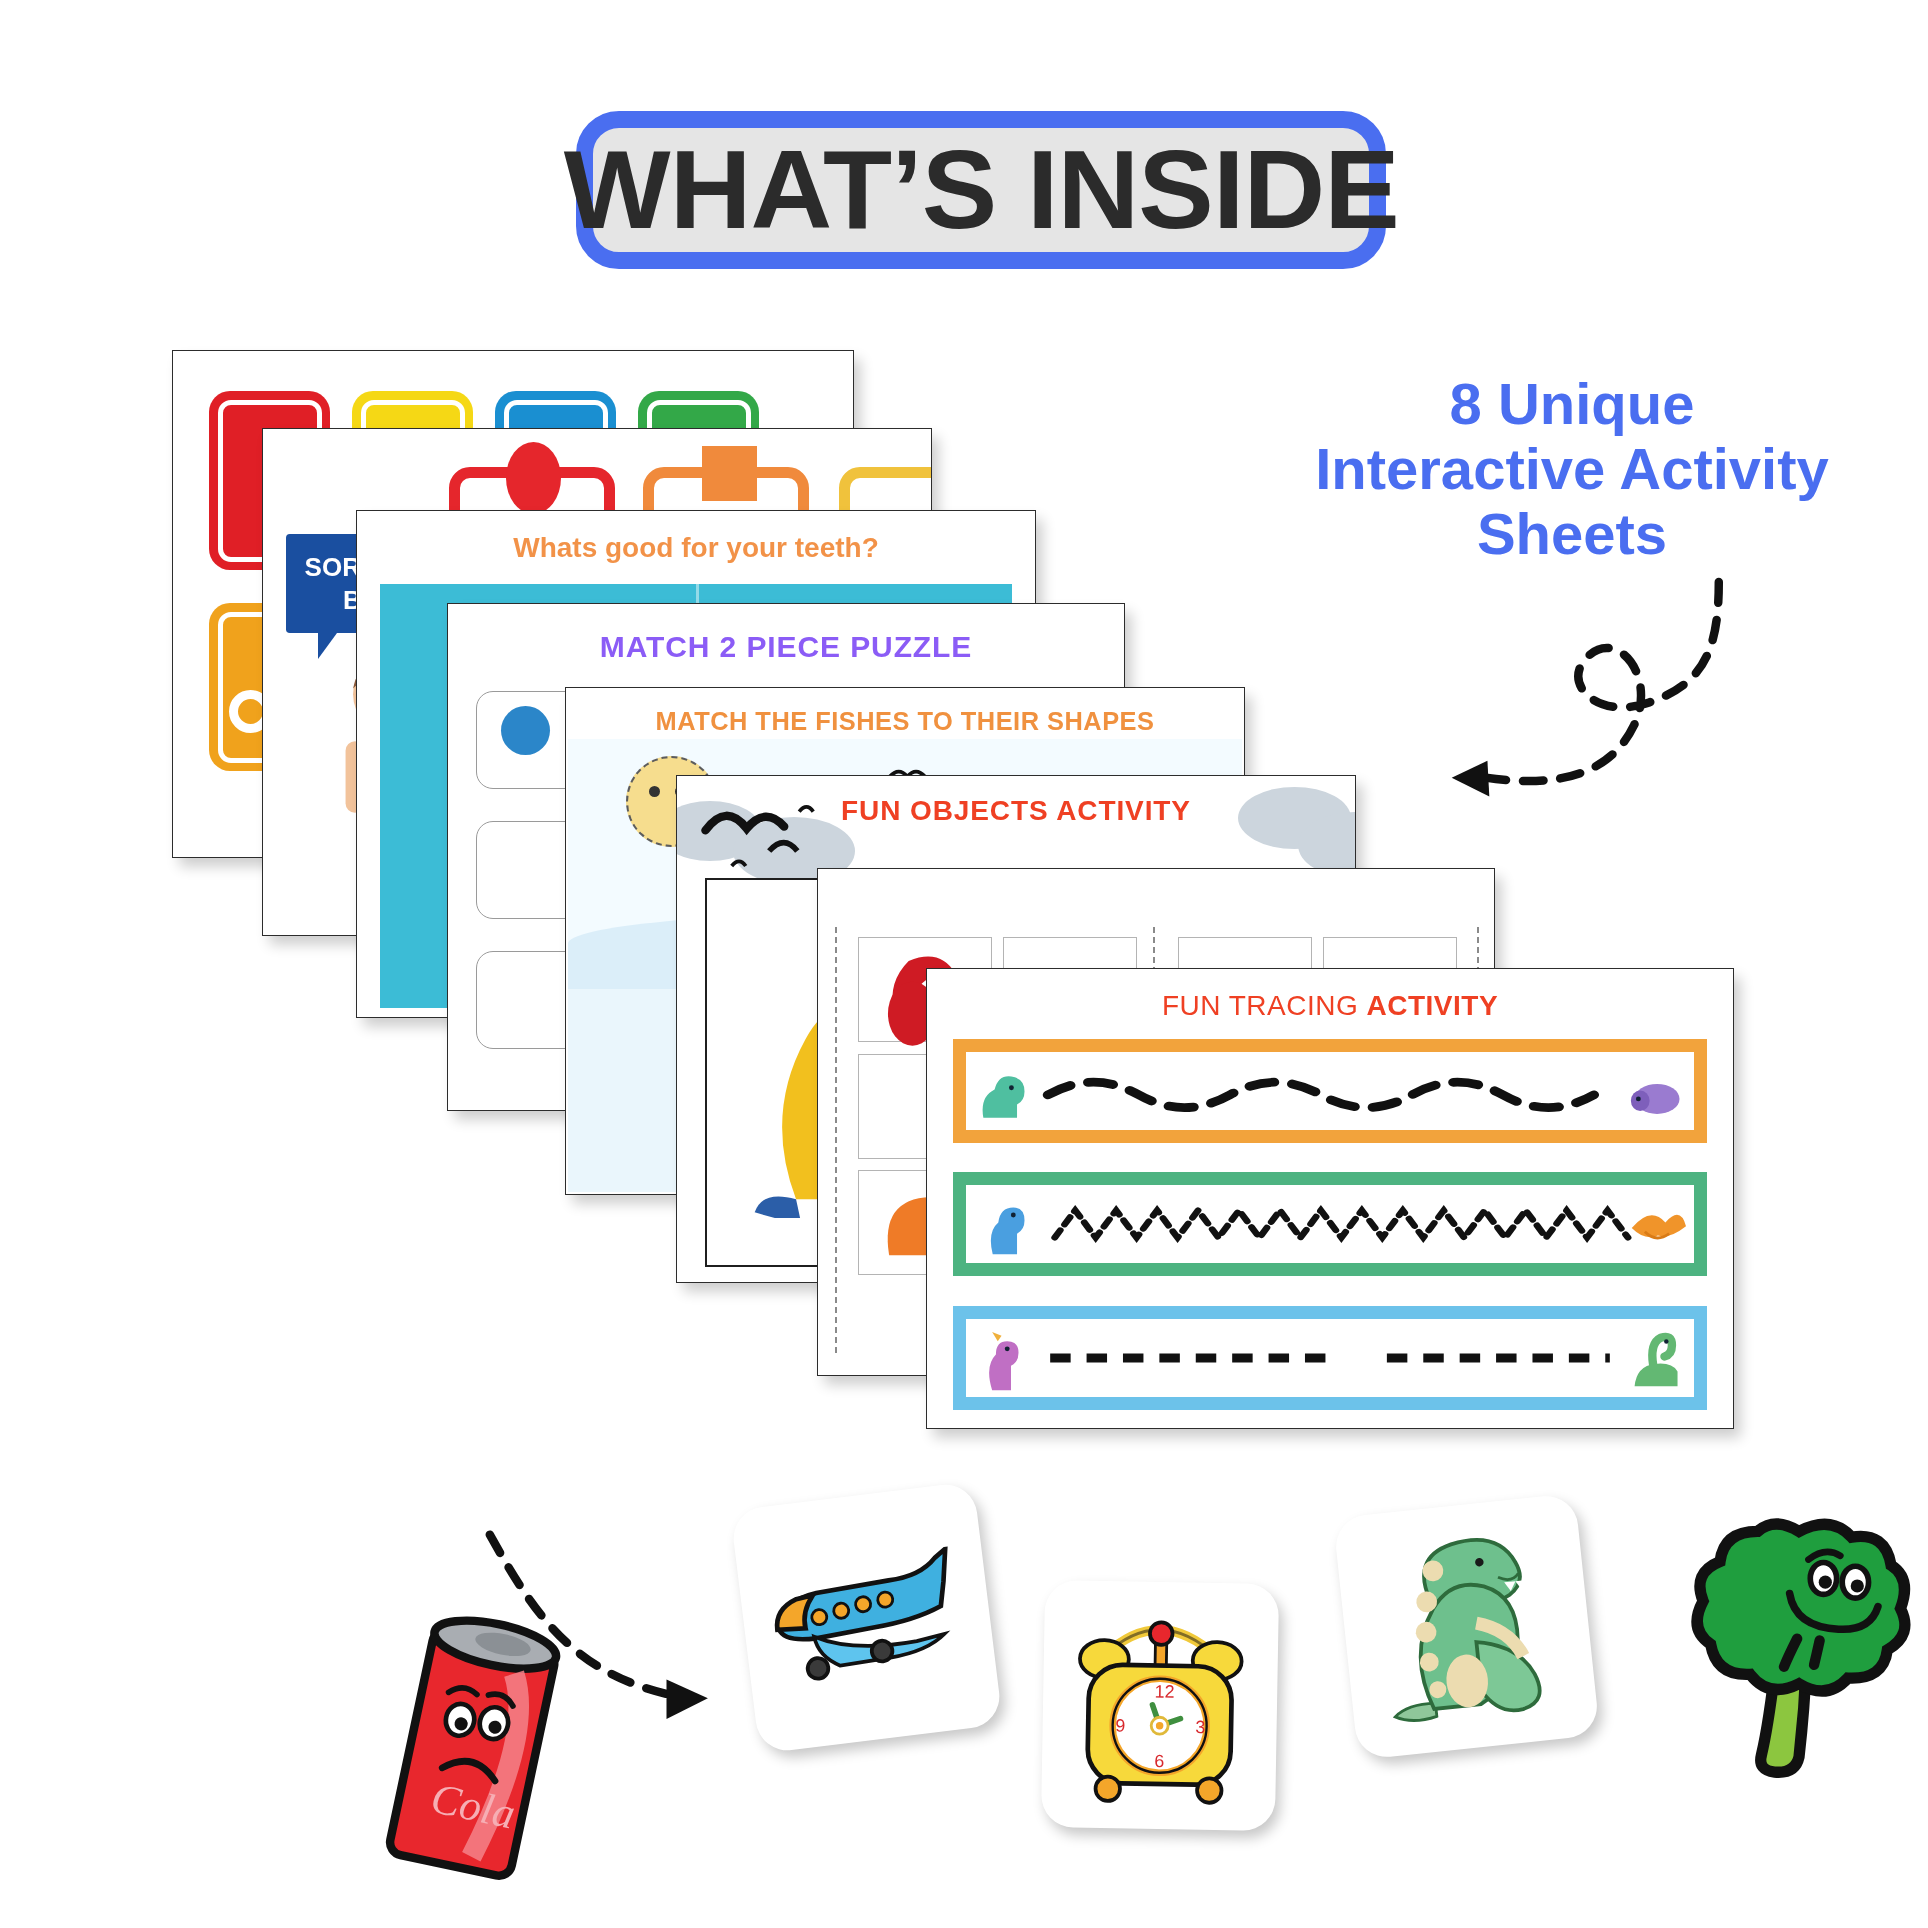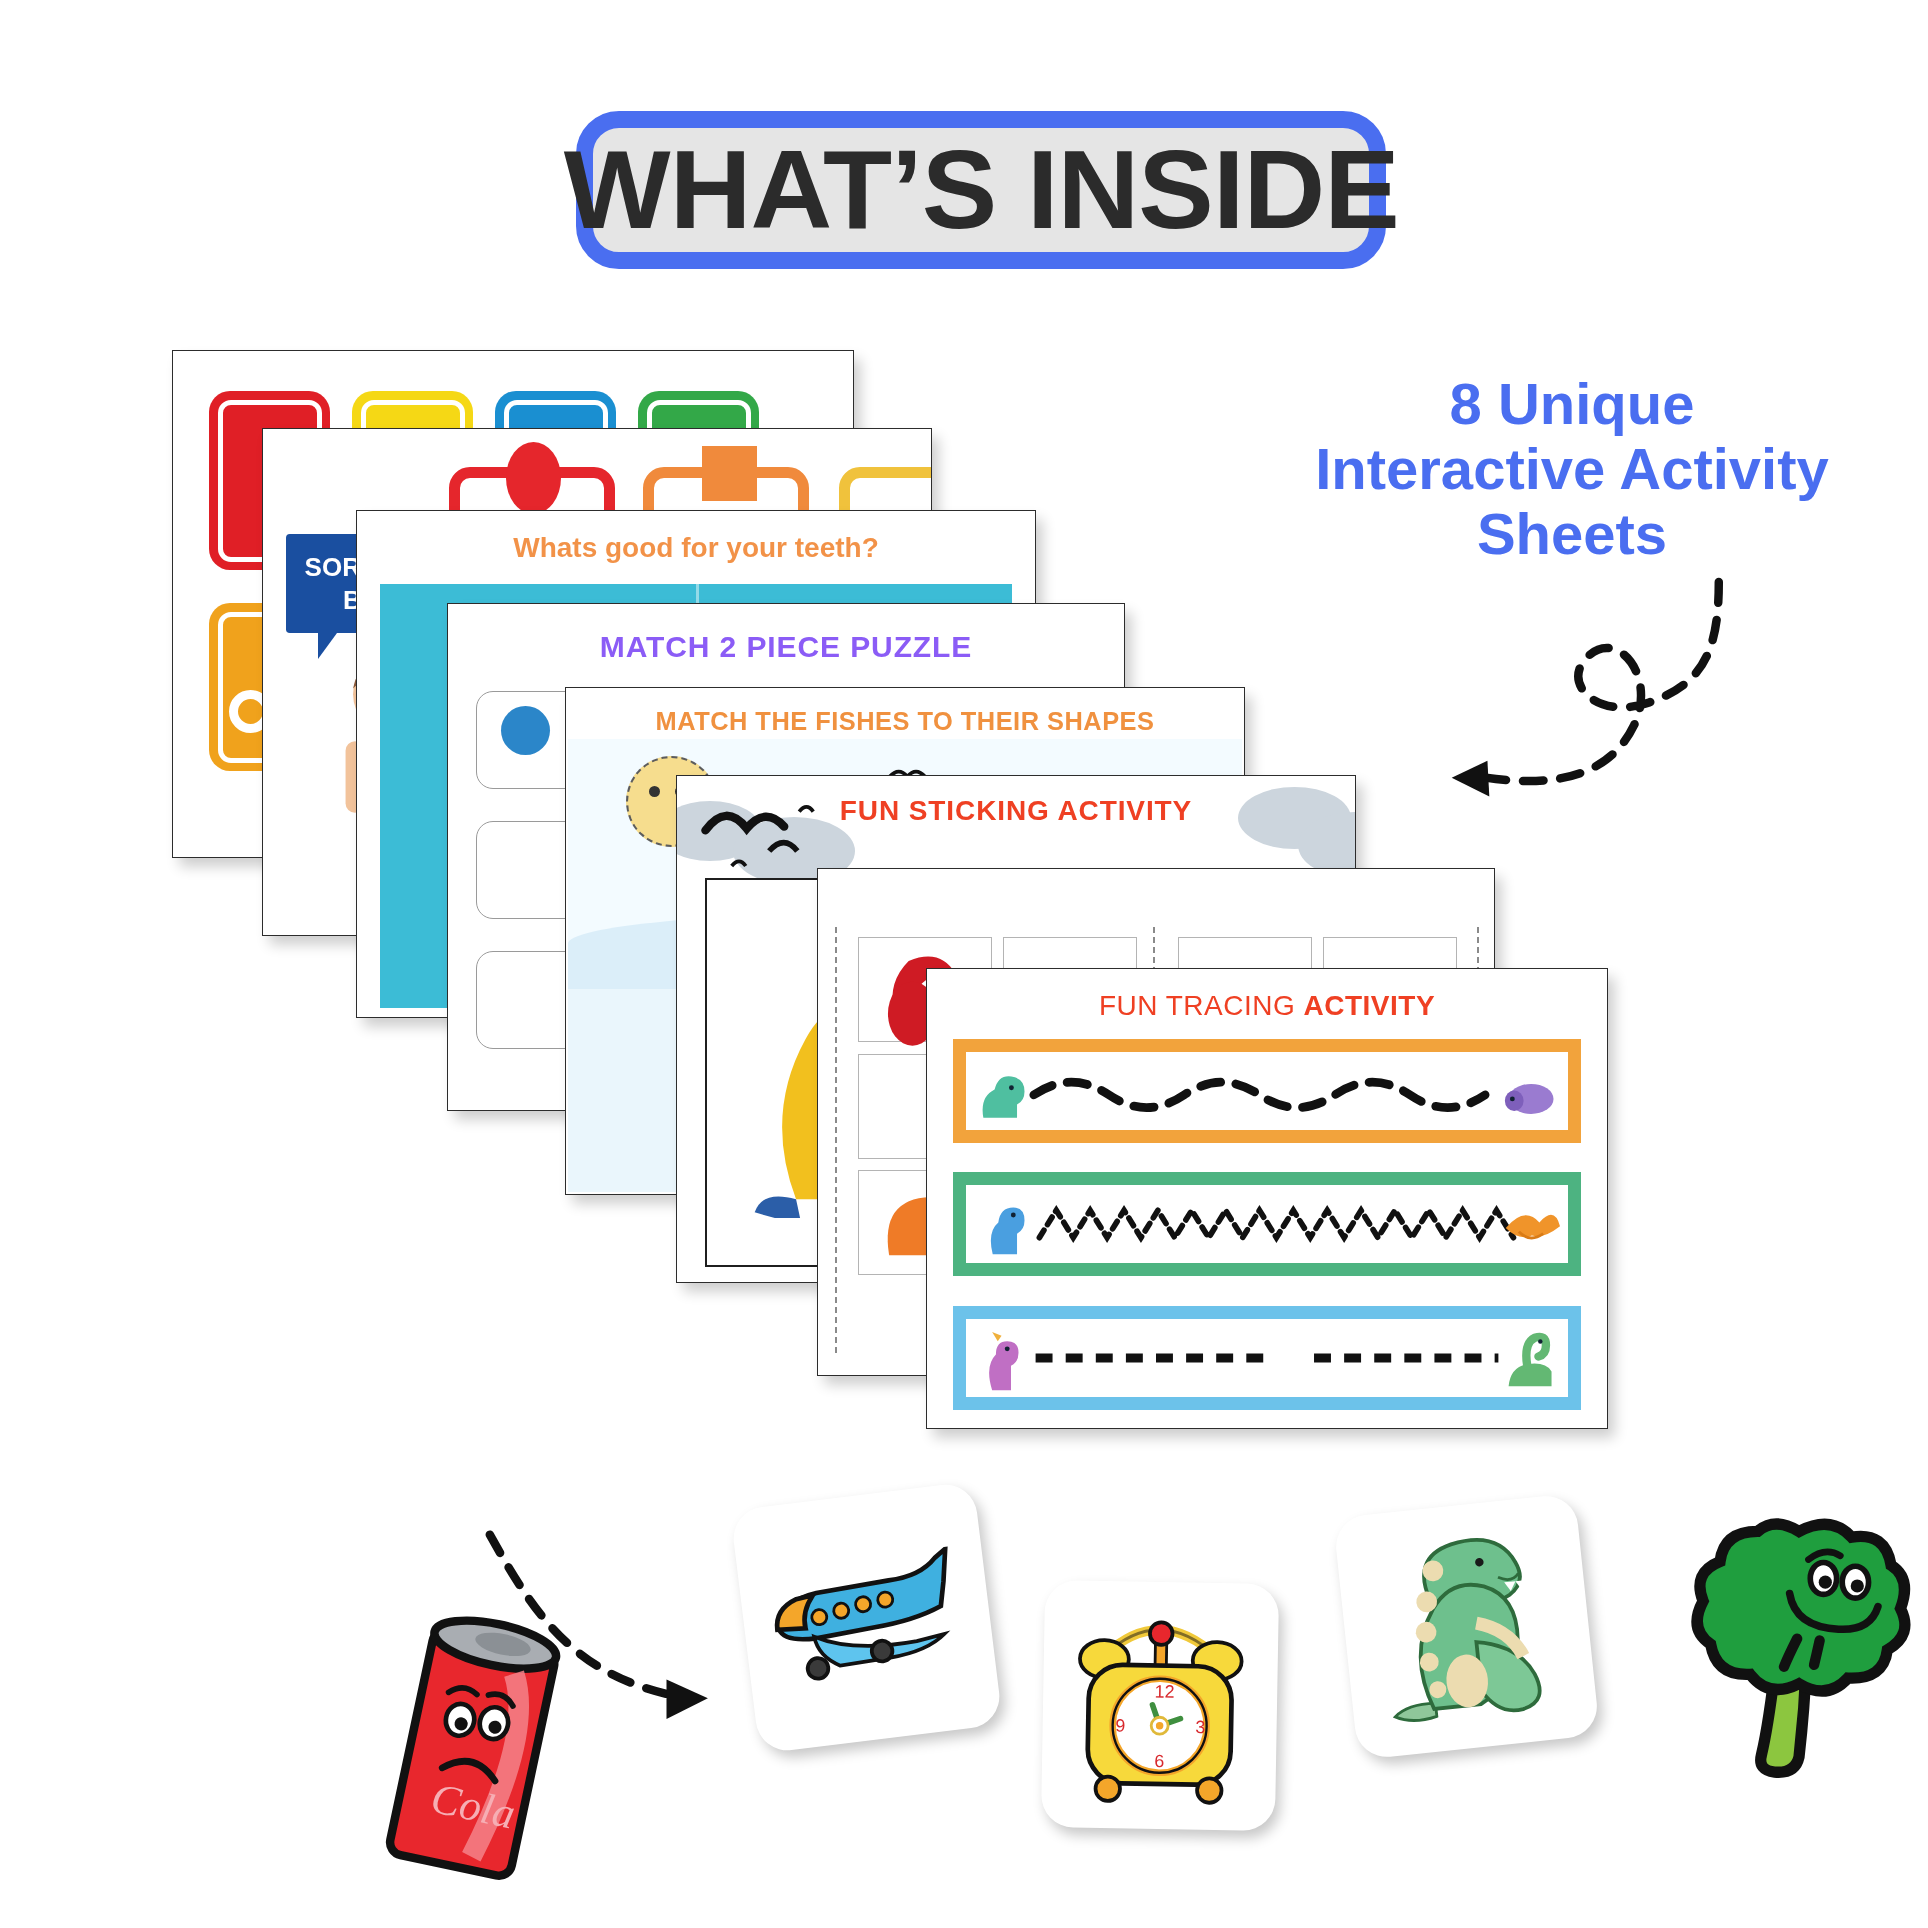--- a/index.html
+++ b/index.html
@@ -79,21 +79,21 @@
   
   #sheet-6{left:676px;top:775px;width:680px;height:508px;}
   .cloud{position:absolute;background:#ccd5dd;border-radius:50%;}
 
   
   #sheet-7{left:817px;top:868px;width:678px;height:508px;}
   .shadow-cell{position:absolute;border:1.9px solid #b4b4b4;background:#fff;box-sizing:border-box;}
   .dashline{position:absolute;border-left:2.8px dashed #8a8a8a;}
 
   
-  #sheet-8{left:926px;top:968px;width:682px;height:461px;}
+  #sheet-8{left:926px;top:968px;width:808px;height:461px;}
   .trace-row{position:absolute;left:26px;right:26px;border:1.9px solid #2c2c2c;box-sizing:border-box;}
 
   
   .piece{
     position:absolute;background:#ffffff;border-radius:32px;
     box-shadow:4.7px 7.5px 13px rgba(0,0,0,.22);
   }
   #piece-plane{left:744px;top:1495px;width:245px;height:245px;transform:rotate(-7deg);}
   #piece-clock{left:1043px;top:1582px;width:234px;height:247px;transform:rotate(1deg);}
   #piece-dino{left:1345px;top:1505px;width:243px;height:243px;transform:rotate(-6deg);}
@@ -191,21 +191,21 @@
       <path d="M70 54 q8 -9 15 0 q7 -9 15 0" stroke="#111" stroke-width="4" fill="none"></path>
     </svg>
     <svg style="position:absolute;left:237px;top:282px;" width="207" height="188" viewBox="0 0 220 200">
       <path d="M10 120 L70 60 L130 120 L70 180 Z" fill="#f2b01e"></path>
       <path d="M120 60 q50 -20 80 30 q-30 50 -80 30 z" fill="#e03a2f"></path>
       <path d="M20 40 q30 -24 56 0 q-26 26 -56 0z" fill="#2f6fc0"></path>
     </svg>
   </div>
 
   <div class="sheet" id="sheet-6">
-    <div class="sheet-title" style="top:19px;font-size:28px;letter-spacing:0.9px;color:#ef4023;">FUN STICKING ACTIVITY</div>
+    <div class="sheet-title" style="top:19px;font-size:28px;letter-spacing:0.9px;color:#ef4023;">FUN OBJECTS ACTIVITY</div>
     <div class="cloud" style="left:-19px;top:24.5px;width:104px;height:60px;"></div>
     <div class="cloud" style="left:56px;top:41px;width:122px;height:68px;"></div>
     <div class="cloud" style="left:561px;top:11.3px;width:113px;height:62px;"></div>
     <div class="cloud" style="left:621px;top:36px;width:113px;height:66px;"></div>
     <svg style="position:absolute;left:15px;top:15px;" width="160" height="90" viewBox="0 0 170 96">
       <path d="M14 42 q22 -30 44 -2 q20 -24 40 -2" stroke="#111" stroke-width="9" fill="none" stroke-linecap="round"></path>
       <path d="M82 64 q16 -18 30 0" stroke="#111" stroke-width="6" fill="none"></path>
       <path d="M114 22 q8 -10 15 0" stroke="#111" stroke-width="4" fill="none"></path>
       <path d="M42 80 q8 -10 15 0" stroke="#111" stroke-width="4" fill="none"></path>
     </svg>

